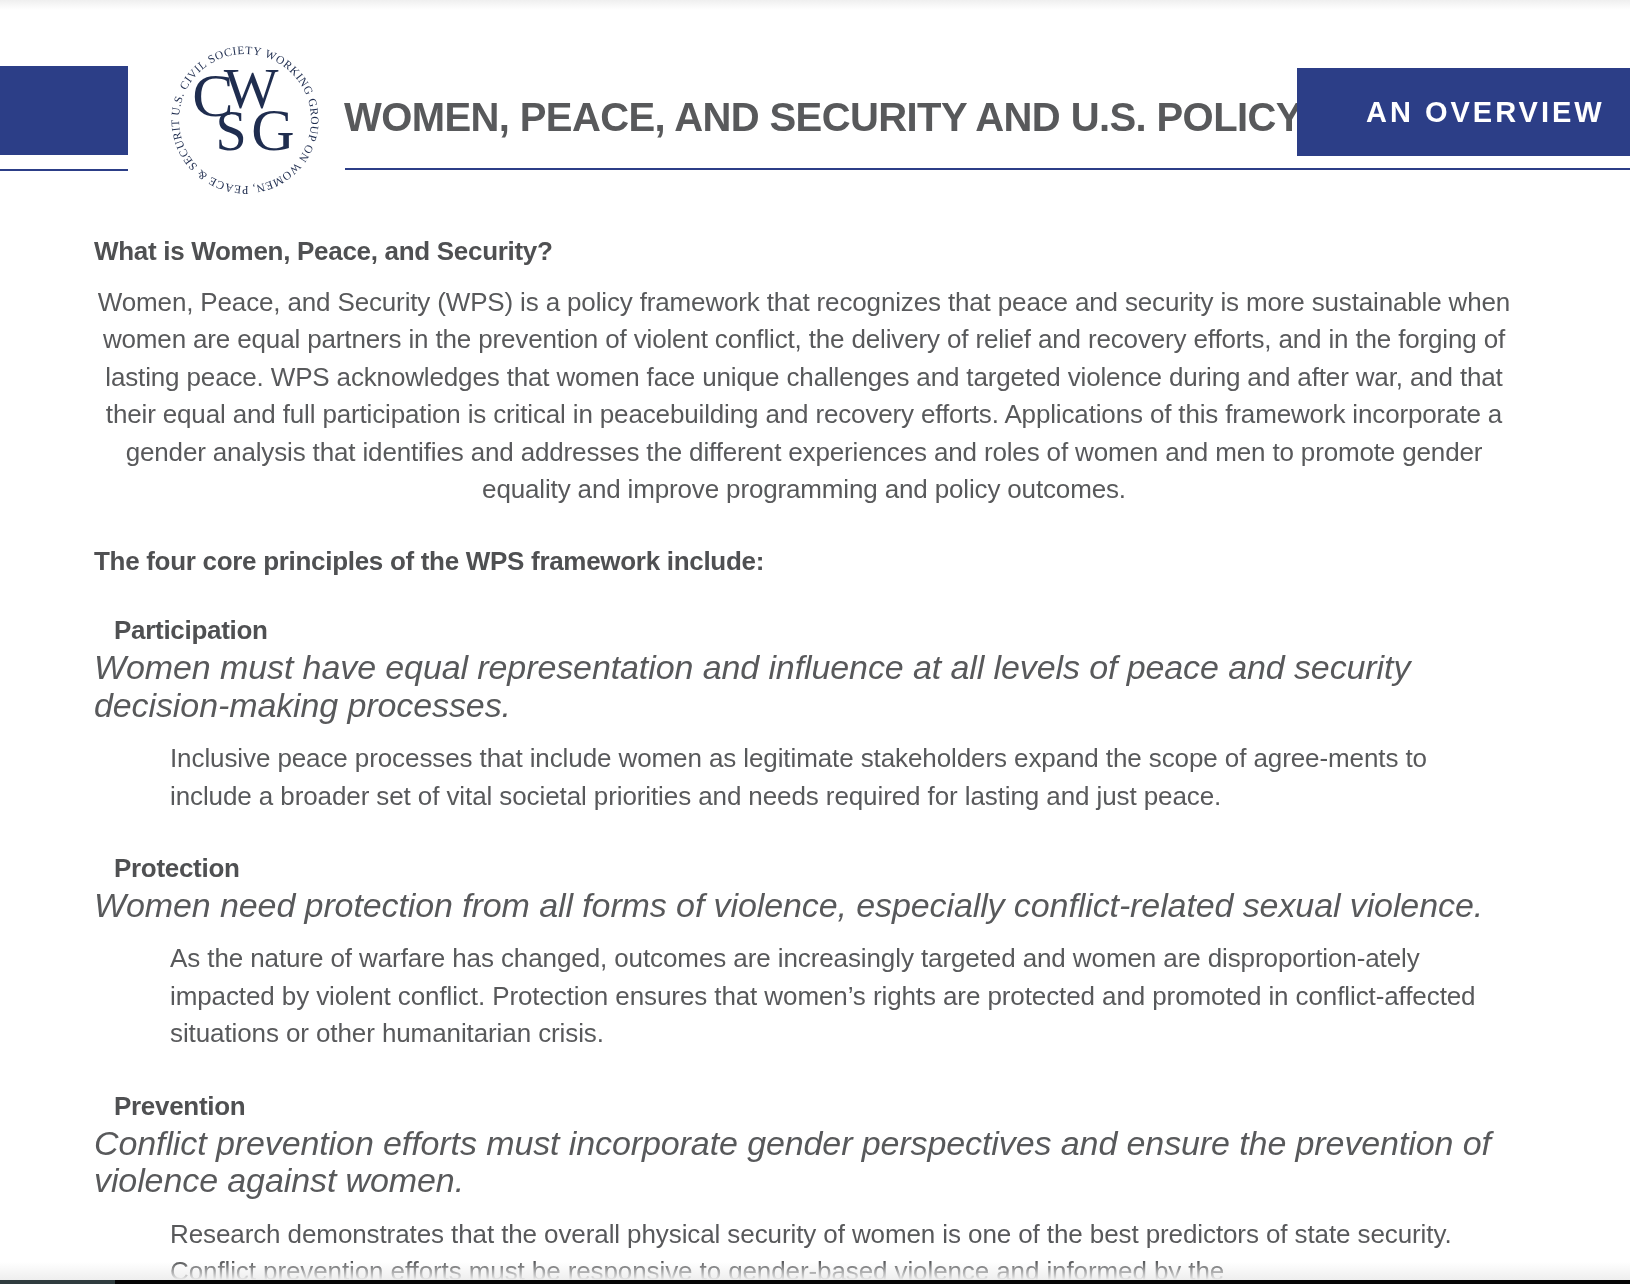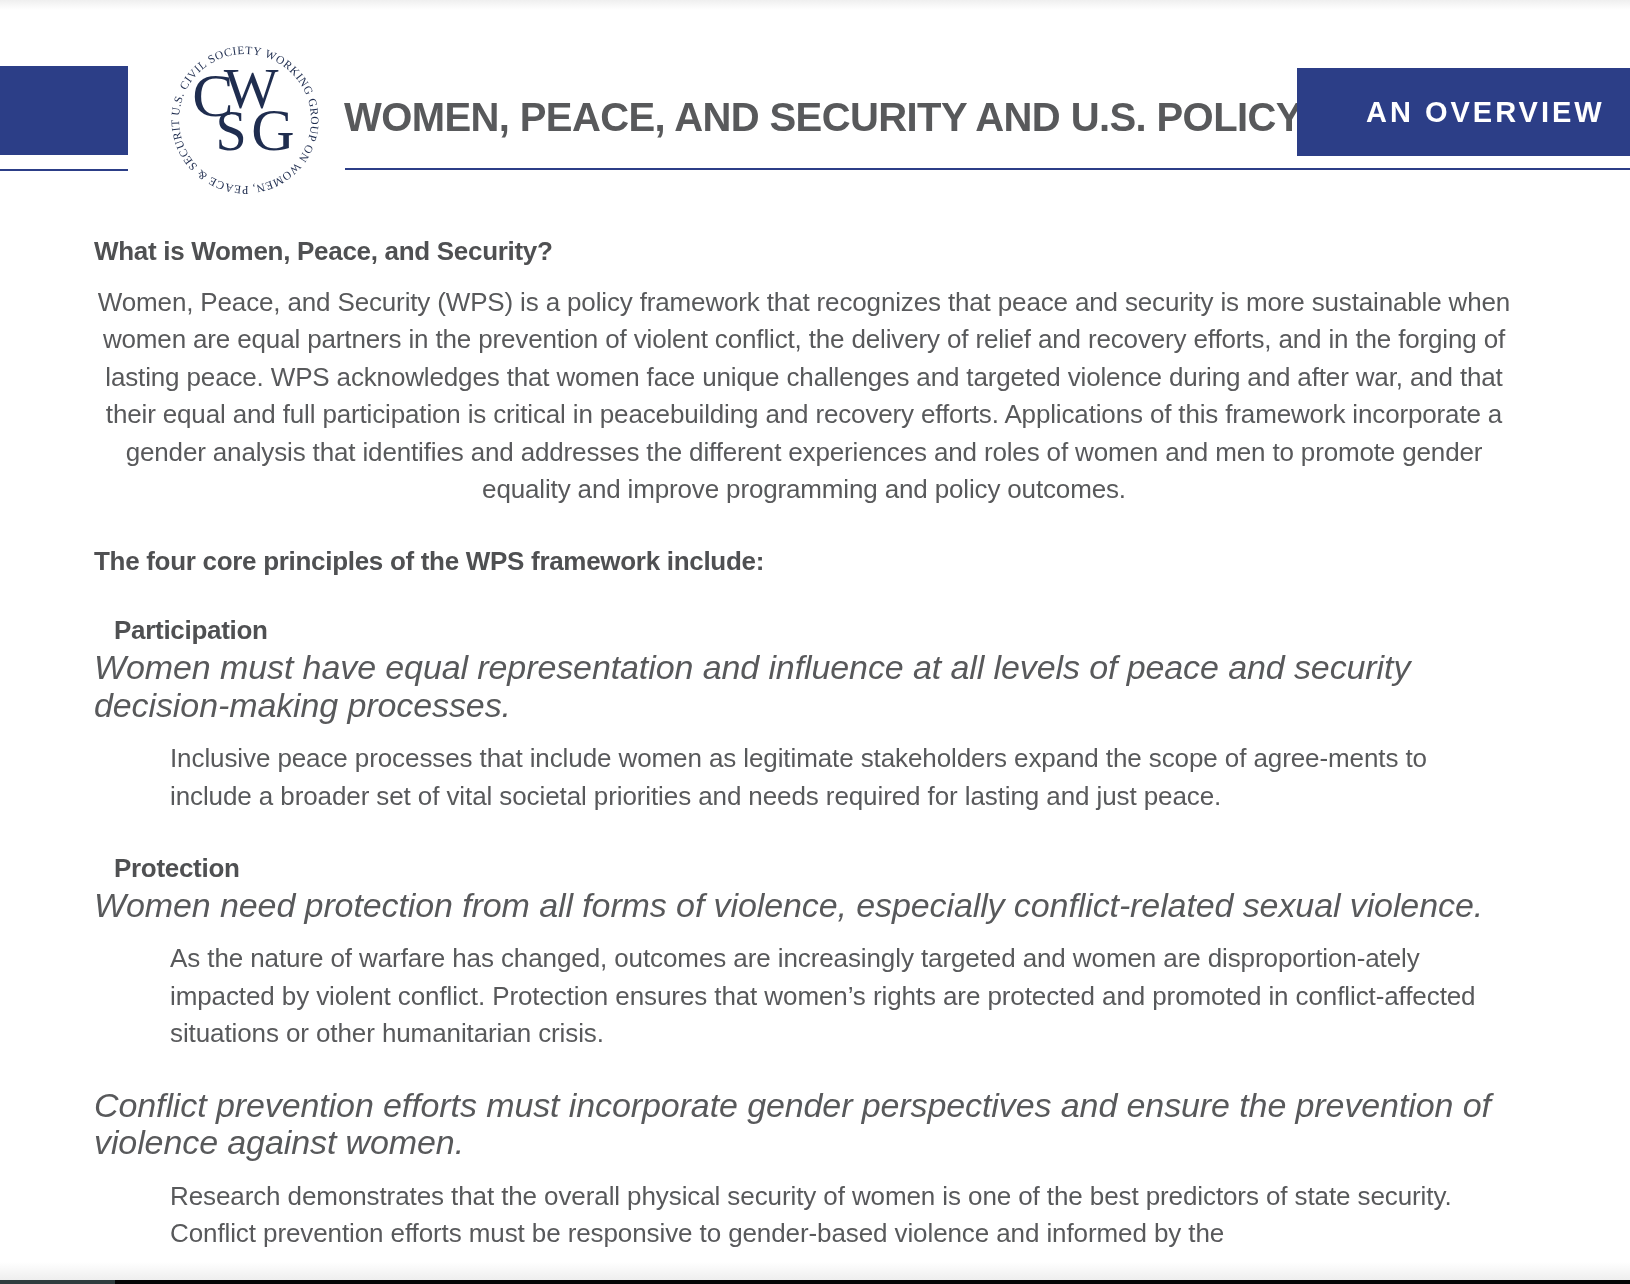--- a/index.html
+++ b/index.html
@@ -139,20 +139,21 @@
 
   <div class="gap-c"></div>
   <section>
     <div class="principle-title">Protection</div>
     <div class="principle-tagline">Women need protection from all forms of violence, especially conflict-related sexual violence.</div>
     <div class="principle-detail">As the nature of warfare has changed, outcomes are increasingly targeted and women are disproportion-ately impacted by violent conflict. Protection ensures that women’s rights are protected and promoted in conflict-affected situations or other humanitarian crisis.</div>
   </section>
 
   <div class="gap-c"></div>
   <section>
+    <div class="principle-title">Prevention</div>
     <div class="principle-tagline">Conflict prevention efforts must incorporate gender perspectives and ensure the prevention of violence against women.</div>
     <div class="principle-detail">Research demonstrates that the overall physical security of women is one of the best predictors of state security. Conflict prevention efforts must be responsive to gender-based violence and informed by the</div>
   </section>
 </div>
 
 <div class="bottom-shade"></div>
 <div class="bottom-bar"></div>
 <div class="bottom-bar-left"></div>
 
 </body></html>

